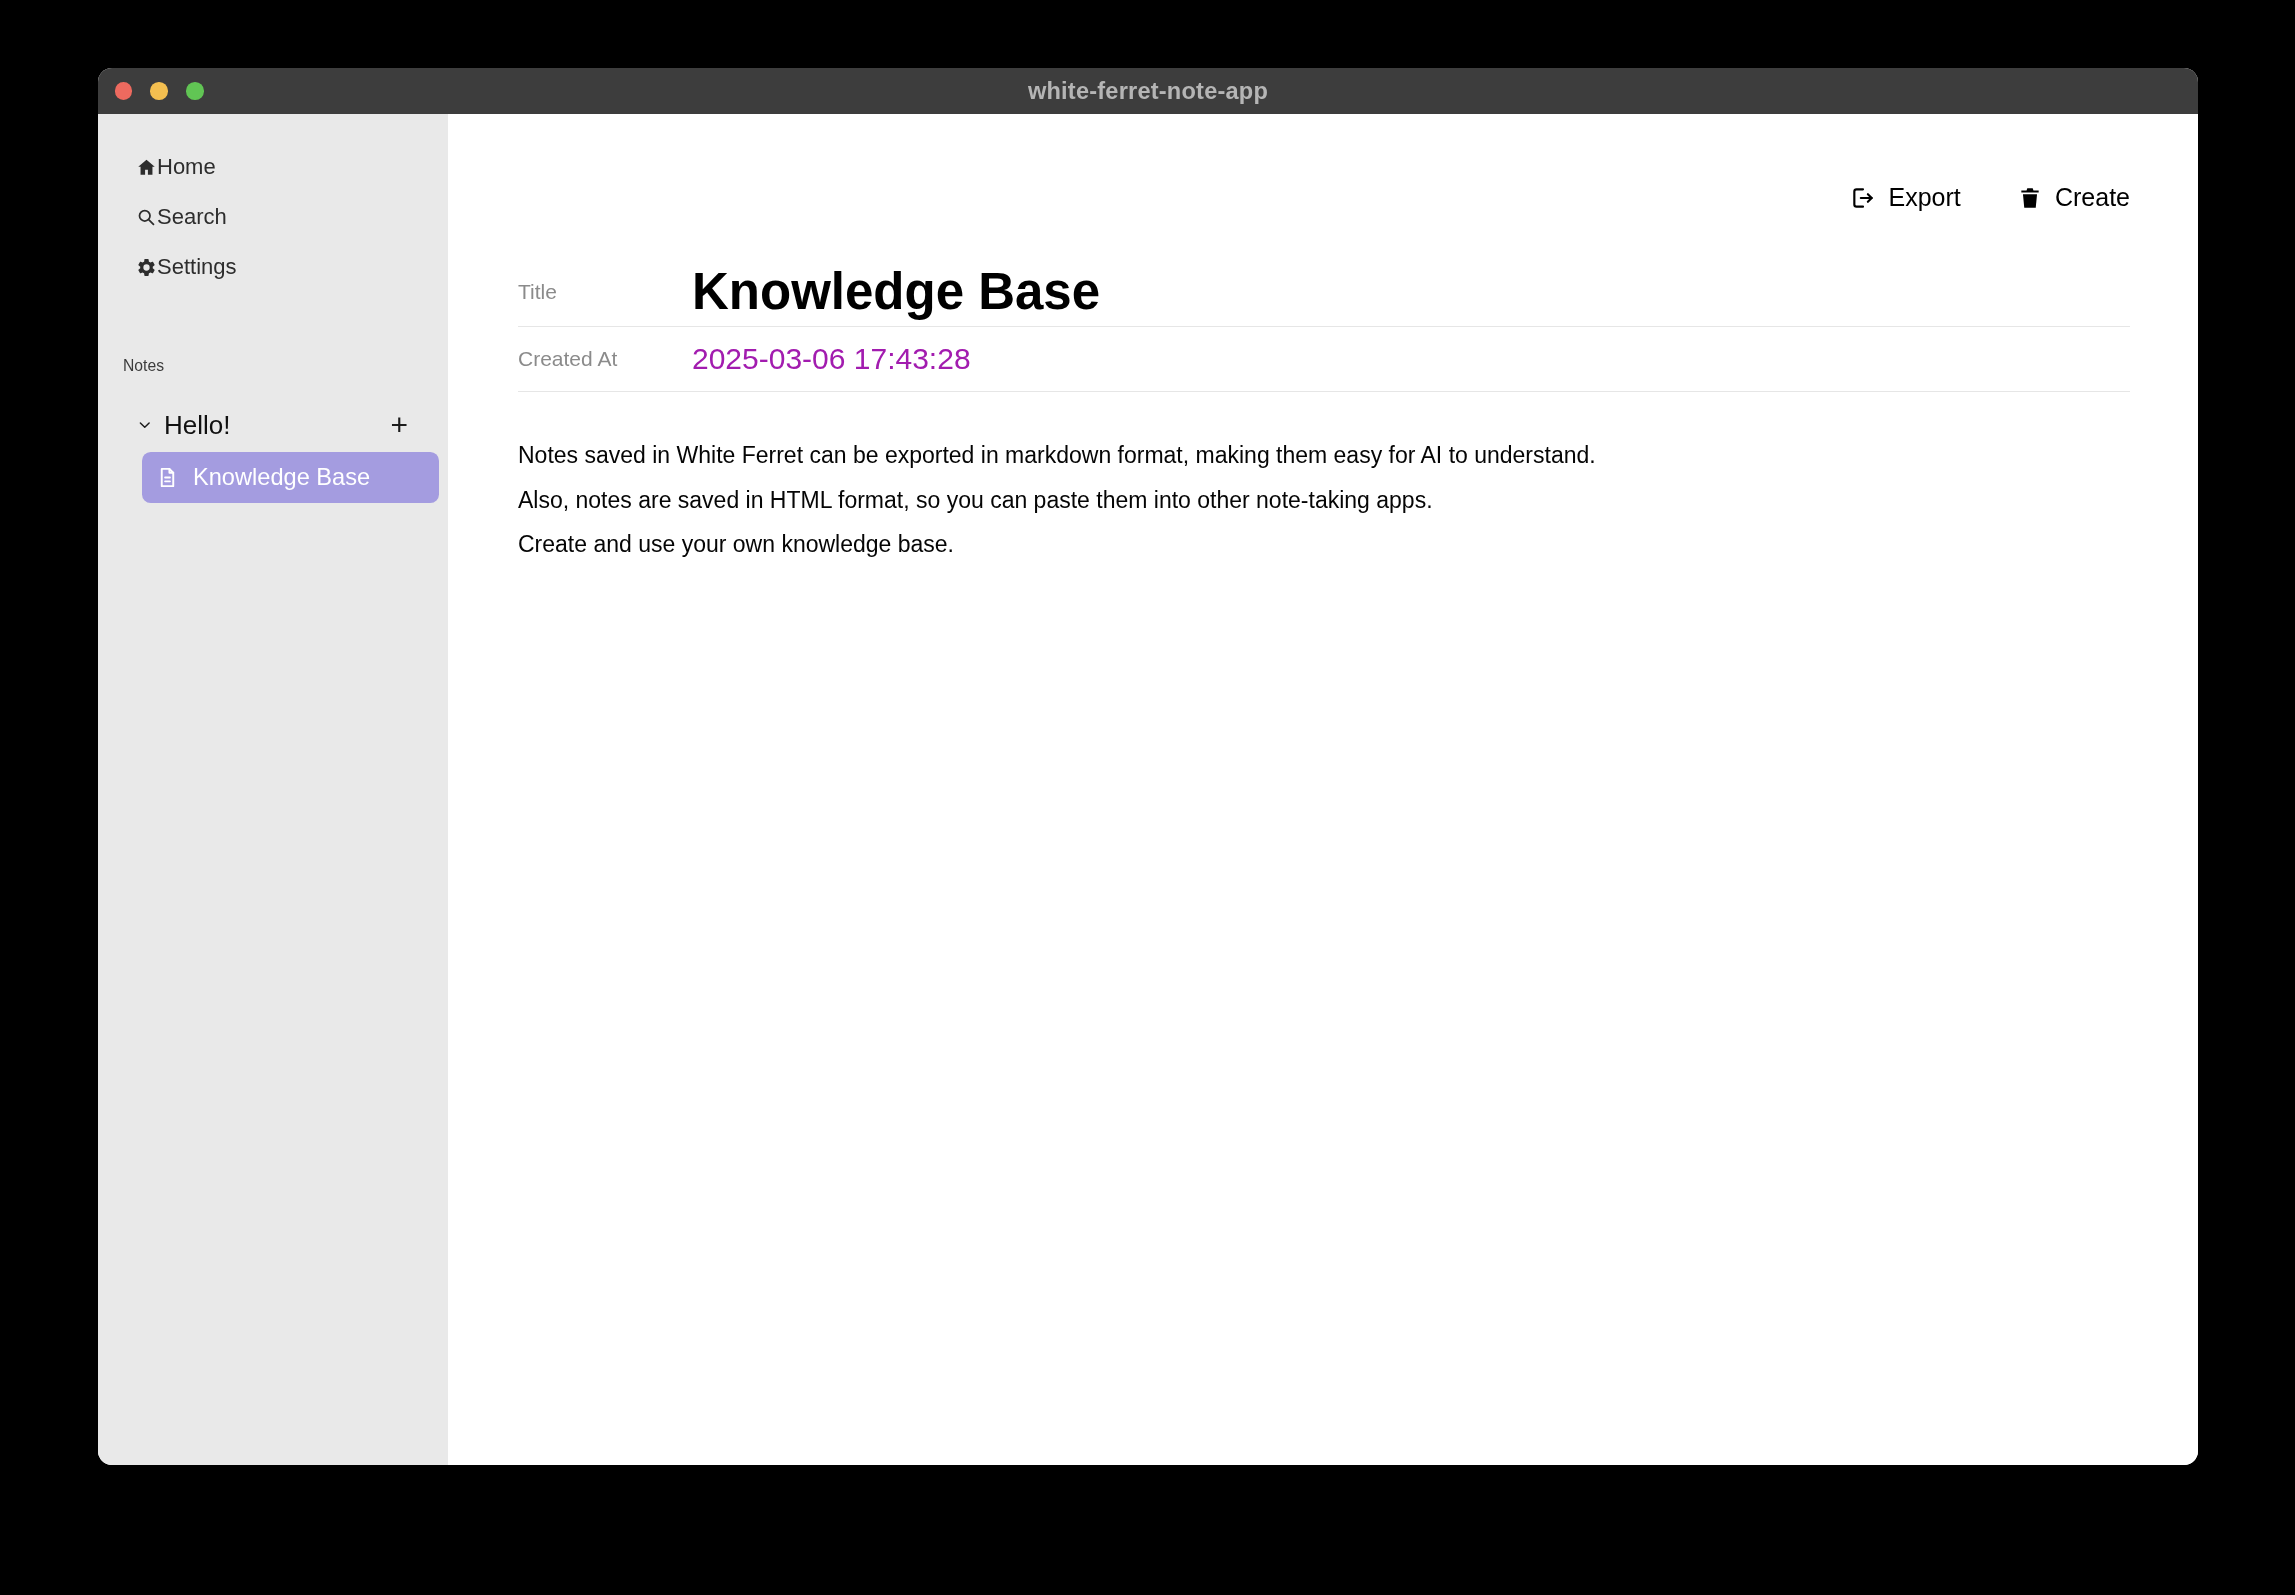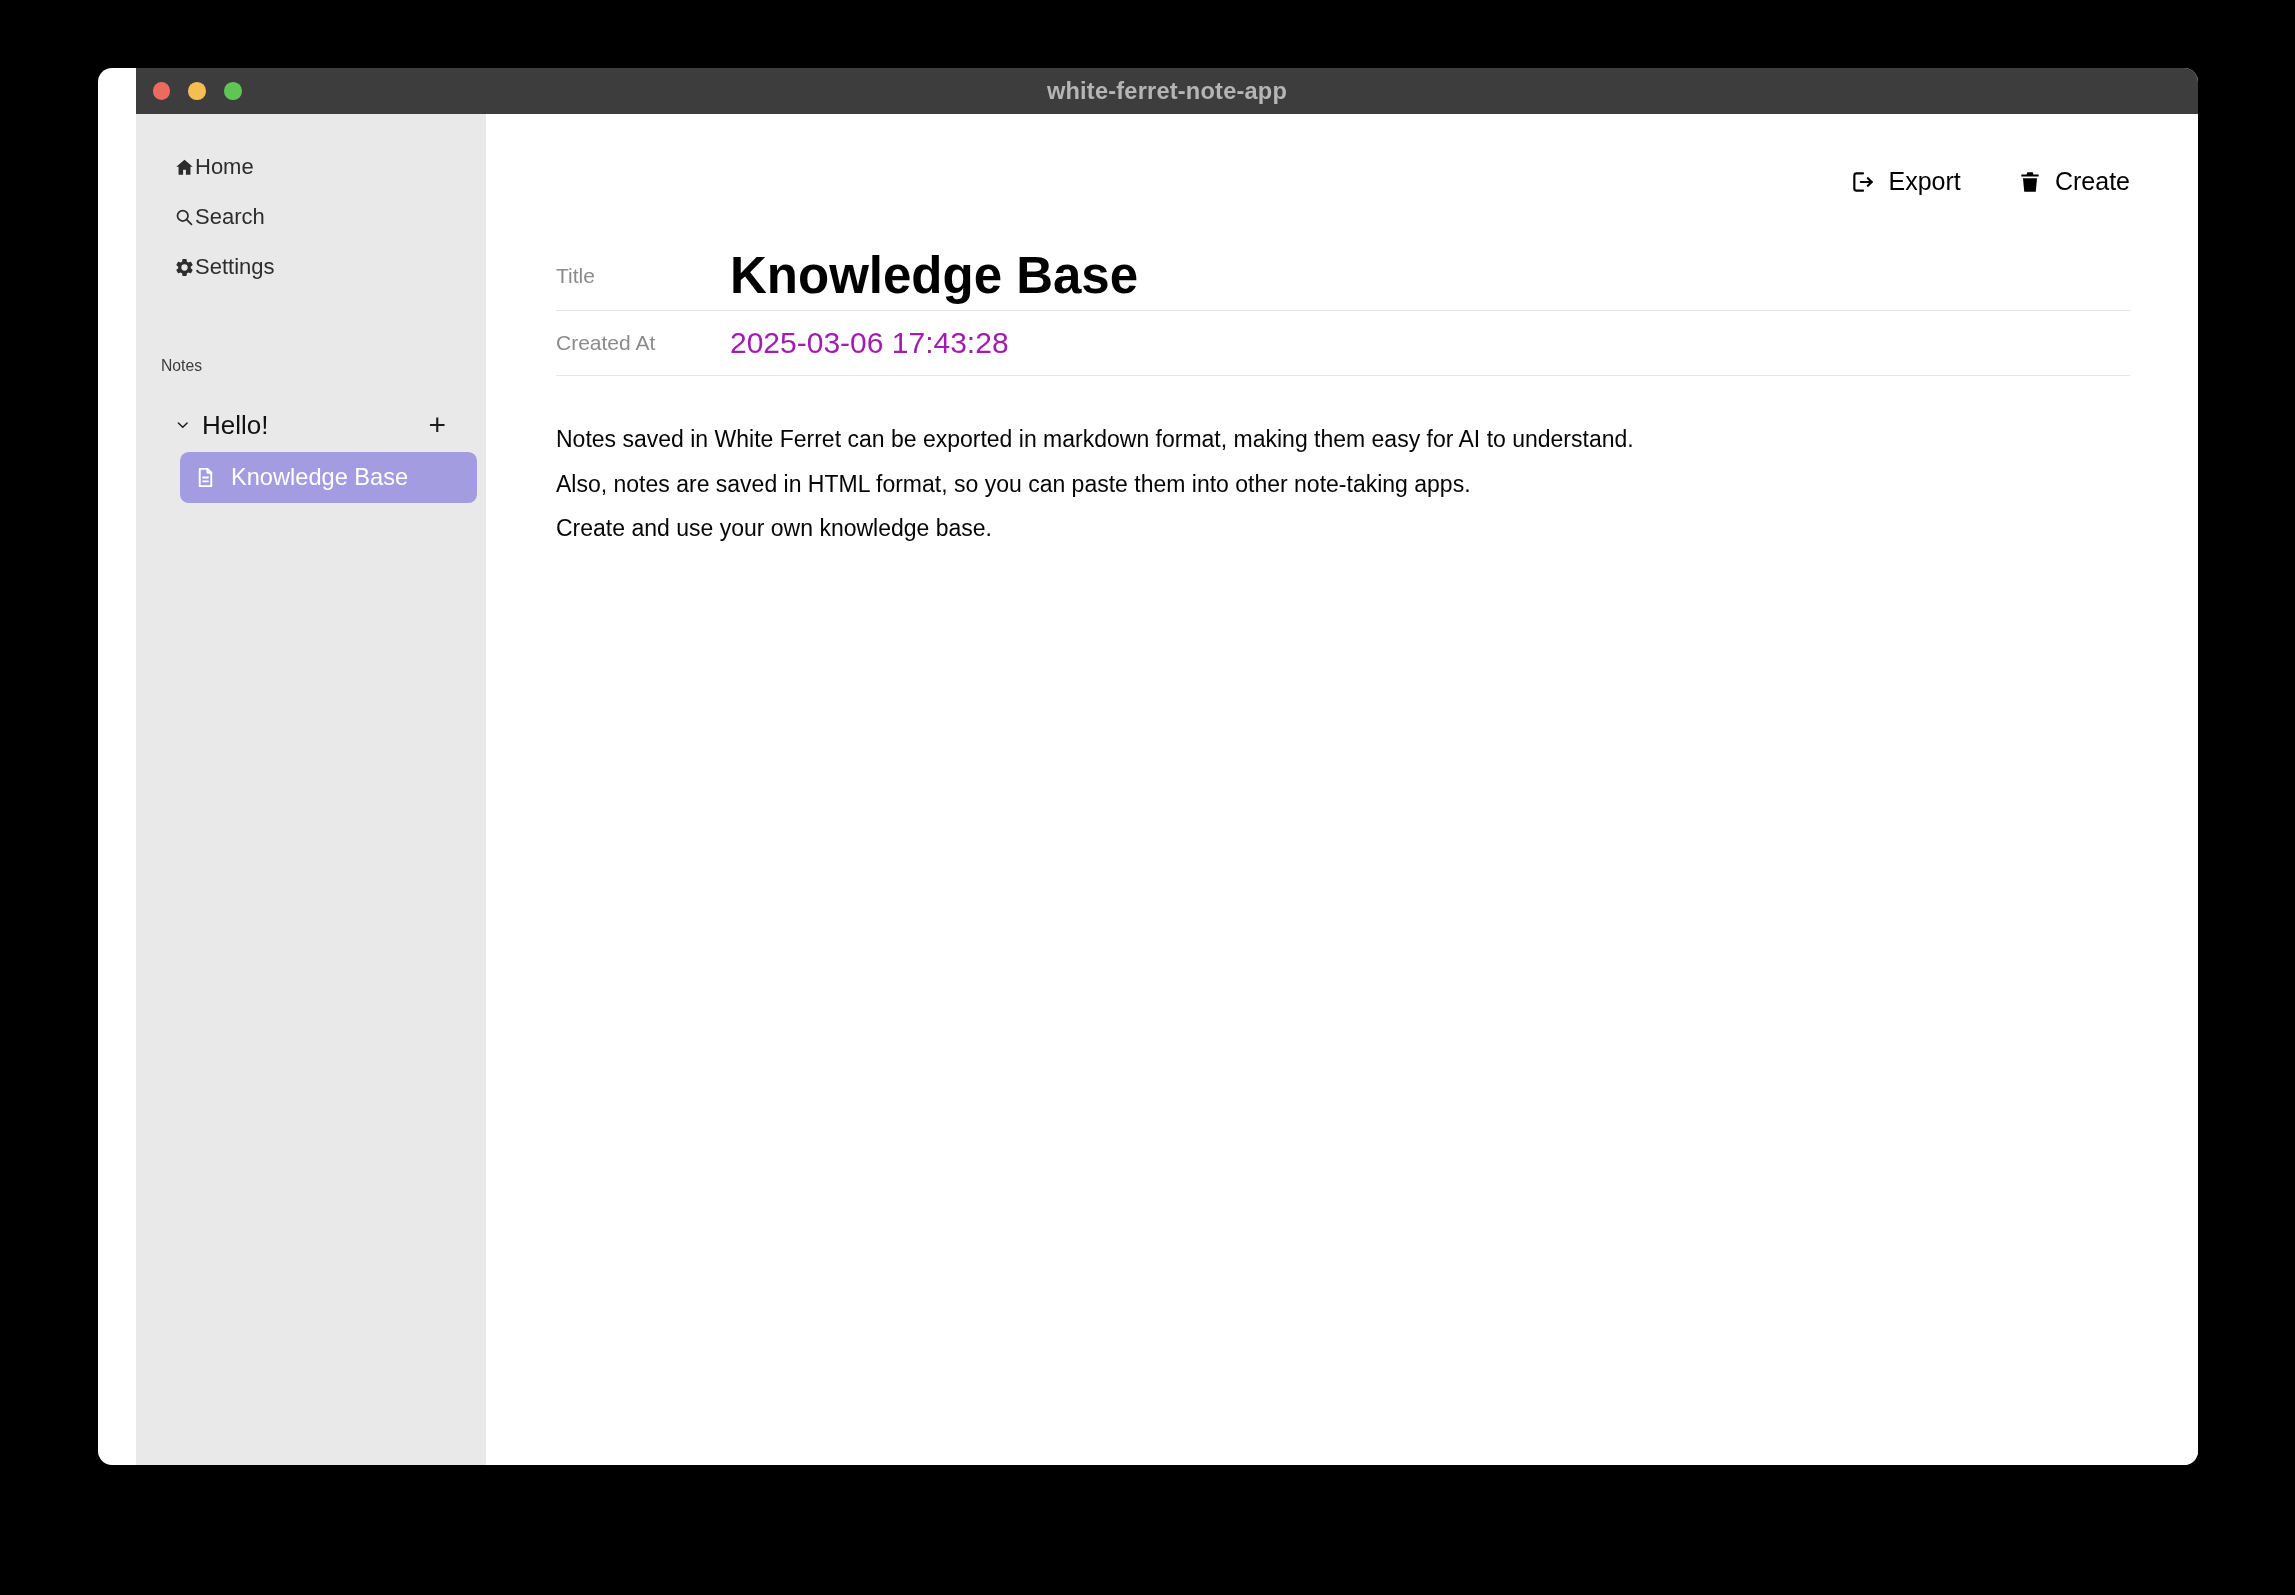--- a/index.html
+++ b/index.html
@@ -8,21 +8,21 @@
     width: 2295px; height: 1596px;
     background: #000;
     font-family: "Liberation Sans", sans-serif;
     overflow: hidden;
   }
   .window {
     position: absolute; left: 98px; top: 68px;
     width: 2100px; height: 1397px;
     border-radius: 14px; overflow: hidden;
     background: #fff;
-    display: flex; flex-direction: column; padding-left: 38px;
+    display: flex; flex-direction: column;
   }
   
   .titlebar {
     height: 46px; flex: 0 0 46px;
     background: #3d3d3d;
     position: relative;
     display: flex; align-items: center; justify-content: center;
   }
   .traffic-lights {
     position: absolute; left: 16.6px; top: 0; height: 100%;
@@ -89,21 +89,21 @@
   }
   .note-item .icon { width: 23px; height: 23px; display: inline-flex; }
   
   .main {
     flex: 1;
     background: #fff;
     padding: 0 68px 0 70px;
     display: flex; flex-direction: column;
   }
   .actions-row {
-    margin-top: 52px;
+    margin-top: 68px;
     display: flex; justify-content: flex-end; align-items: center;
     gap: 56px;
     height: 31.5px;
   }
   .action-btn {
     background: none; border: none; padding: 0;
     display: inline-flex; align-items: center; gap: 12.2px;
     font-size: 25px; color: #000;
     font-family: "Liberation Sans", sans-serif;
     cursor: pointer;

